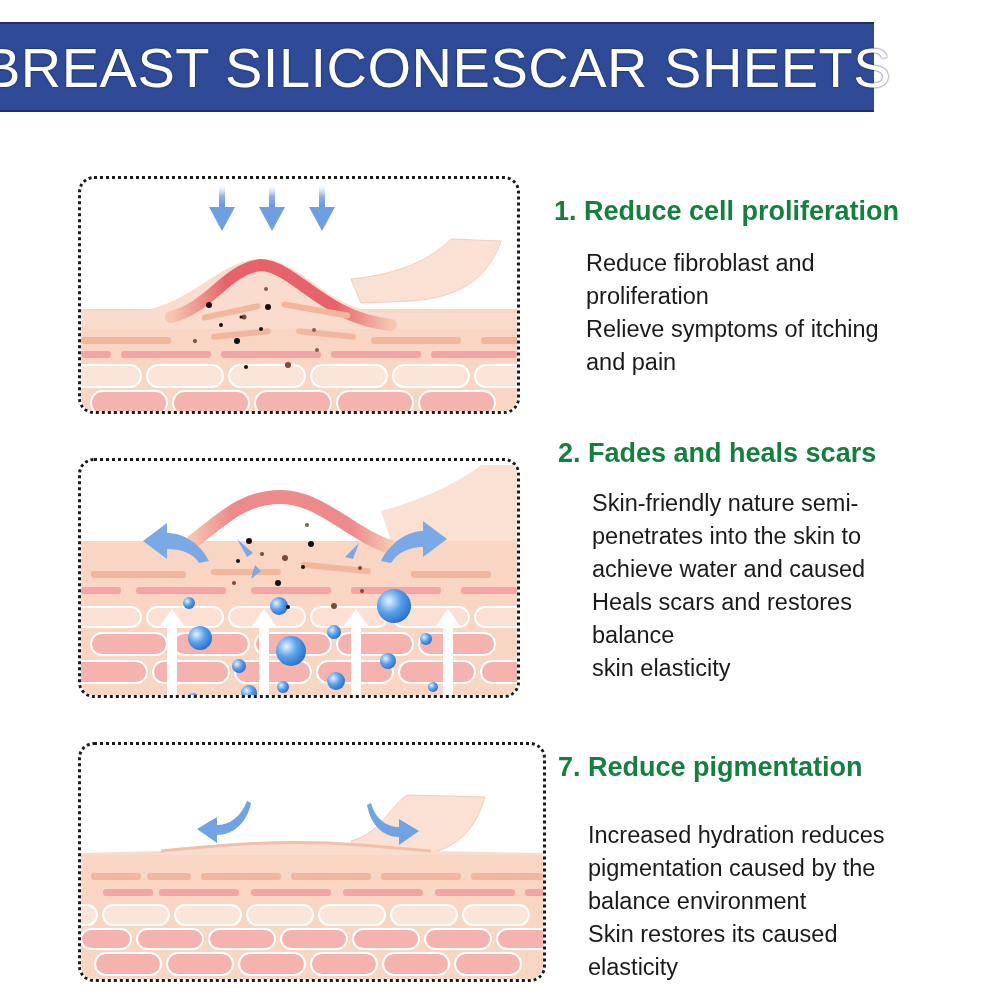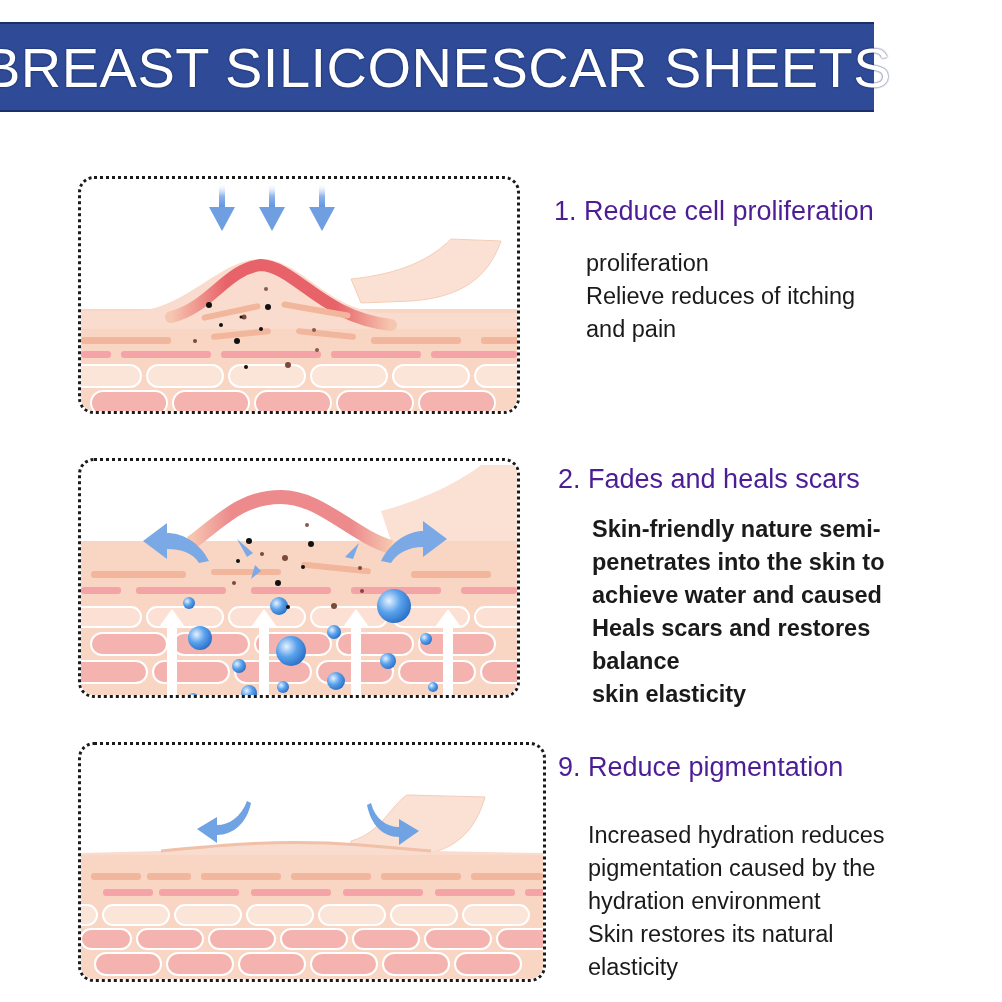--- a/index.html
+++ b/index.html
@@ -5,27 +5,27 @@
   html, body { margin:0; padding:0; background:#ffffff; }
   body { width:1002px; height:1002px; position:relative; overflow:hidden; font-family:"Liberation Sans", sans-serif; }
   .banner { position:absolute; left:0; top:22px; width:874px; height:86px; background:#2f4b97; border-top:2px solid #1c2f6a; border-bottom:2px solid #1c2f6a; display:flex; align-items:center; justify-content:center; }
   .banner-title { color:#ffffff; font-size:56px; letter-spacing:0.5px; font-family:"Liberation Sans", sans-serif; text-shadow:0 0 2px #0b1a4a; white-space:nowrap; }
   .panel { position:absolute; left:78px; width:436px; border:3px dotted #1a1a1a; border-radius:16px; overflow:hidden; background:#fff; }
   .panel svg { display:block; }
   .p1 { top:176px; height:232px; }
   .p2 { top:458px; height:234px; }
   .p3 { top:742px; height:234px; left:78px; width:462px; }
   .text-block { position:absolute; }
-  .heading { color:#4c1d95; font-weight:normal; font-size:27px; white-space:nowrap; }
+  .heading { color:#15803d; font-weight:bold; font-size:27px; white-space:nowrap; }
   .body-text { color:#1a1a1a; font-size:23.5px; line-height:33px; margin-top:20px; }
   .body-text div { white-space:nowrap; }
   .t1 { left:554px; top:196px; }
   .t1 .body-text { margin-left:32px; }
-  .t2 { left:558px; top:464px; }
-  .t2 .body-text { margin-left:34px; margin-top:18px;font-weight:bold; }
+  .t2 { left:558px; top:438px; }
+  .t2 .body-text { margin-left:34px; margin-top:18px; }
   .t3 { left:558px; top:752px; }
   .t3 .body-text { margin-left:30px; margin-top:36px; }
 </style>
 </head>
 <body>
 
 <div class="banner">
   <span class="banner-title">BREAST SILICONESCAR SHEETS</span>
 </div>
 
@@ -108,22 +108,23 @@
       <circle cx="165" cy="188" r="2" fill="#111"></circle>
         <circle cx="207" cy="186" r="3" fill="#7a4a3a"></circle>
       <circle cx="160" cy="138" r="1.5" fill="#111"></circle>
     </g>
   </svg>
 </div>
 
 <div class="text-block t1">
   <div class="heading">1. Reduce cell proliferation</div>
   <div class="body-text">
+    <div>Reduce fibroblast and</div>
     <div>proliferation</div>
-    <div>Relieve reduces of itching</div>
+    <div>Relieve symptoms of itching</div>
     <div>and pain</div>
   </div>
 </div>
 
 <div class="panel p2">
   <svg width="436" height="234" viewBox="0 0 436 234">
     <defs>
       <radialGradient id="bubble" cx="0.35" cy="0.35" r="0.7">
         <stop offset="0" stop-color="#e6f2ff"></stop>
         <stop offset="0.5" stop-color="#5aa2ec"></stop>
@@ -286,21 +287,21 @@
         <rect x="374" y="208" width="66" height="22" rx="11"></rect>
     </g>
     <g fill="#6fa3e4">
       <path d="M166,56 C160,72 148,80 136,80 L136,72 L116,84 L136,98 L136,90 C152,90 166,78 170,58 Z"></path>
       <path d="M290,58 C294,74 306,82 318,82 L318,74 L338,86 L318,100 L318,92 C302,92 290,80 286,60 Z"></path>
     </g>
   </svg>
 </div>
 
 <div class="text-block t3">
-  <div class="heading">9. Reduce pigmentation</div>
+  <div class="heading">7. Reduce pigmentation</div>
   <div class="body-text">
     <div>Increased hydration reduces</div>
     <div>pigmentation caused by the</div>
-    <div>hydration environment</div>
-    <div>Skin restores its natural</div>
+    <div>balance environment</div>
+    <div>Skin restores its caused</div>
     <div>elasticity</div>
   </div>
 </div>
 
 </body></html>

